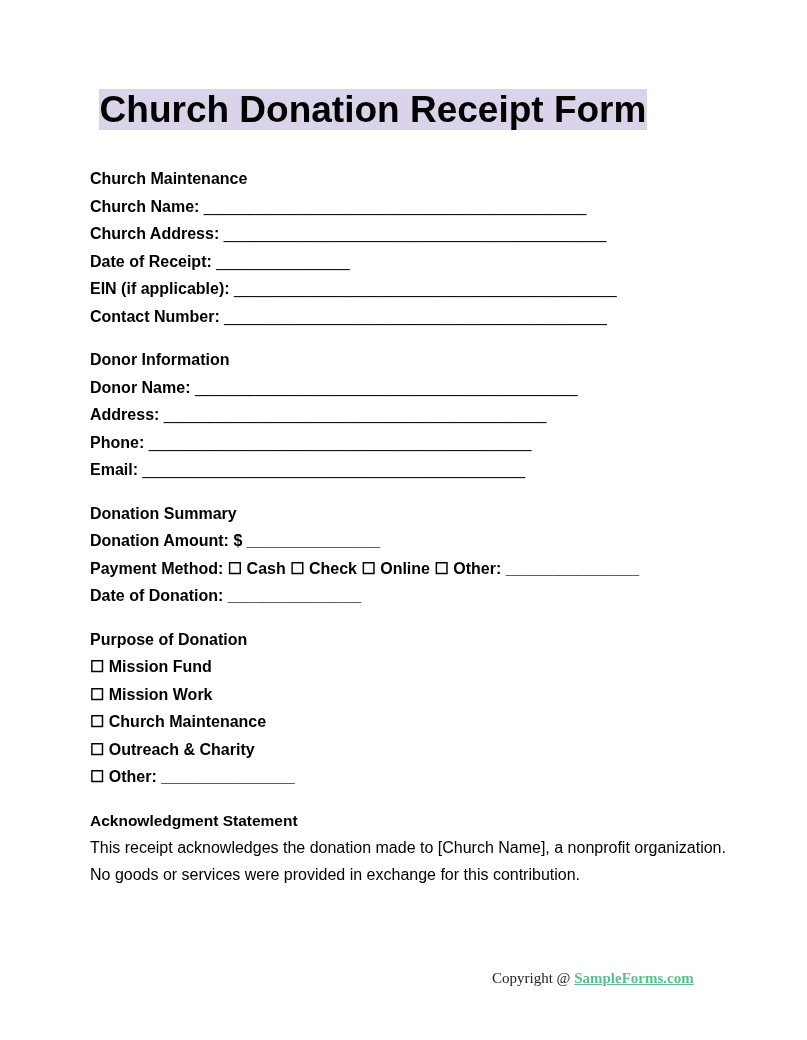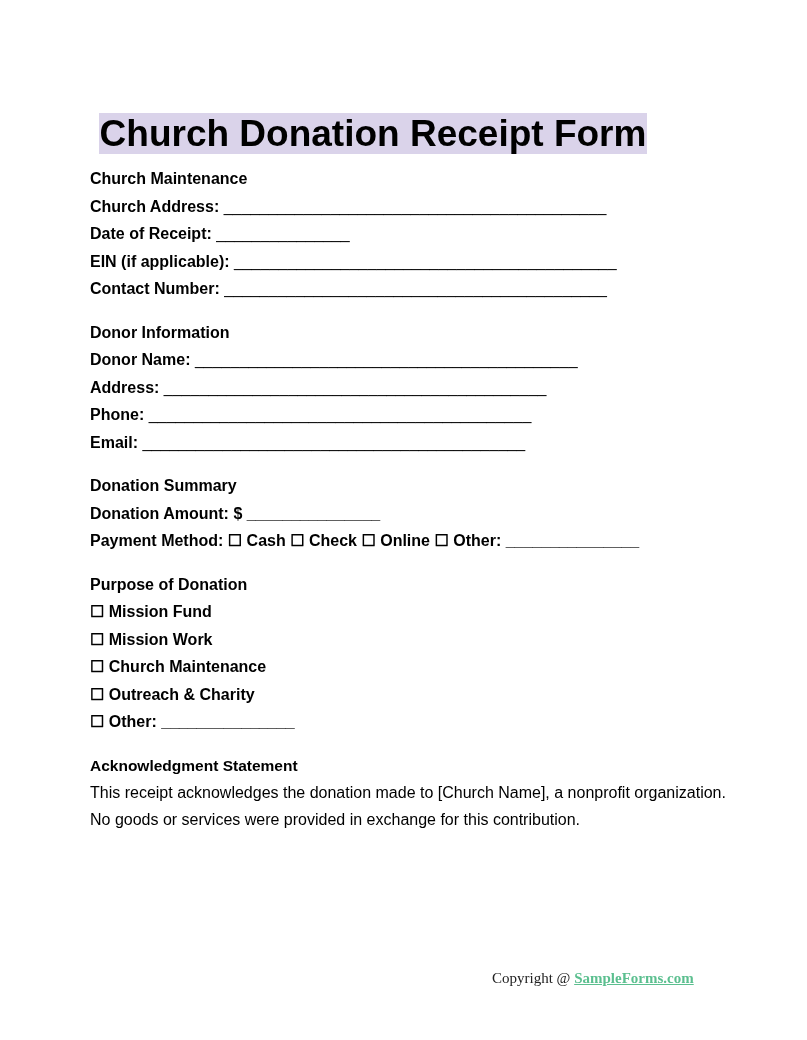--- a/index.html
+++ b/index.html
@@ -1,17 +1,17 @@
 <!DOCTYPE html>
 <html><head>
 <meta charset="utf-8">
 <style>
   html,body{margin:0;padding:0;background:#ffffff;}
   body{width:807px;height:1040px;position:relative;overflow:hidden;font-family:"Liberation Sans",sans-serif;color:#000;}
-  .title-wrap{position:absolute;top:89px;left:0;width:746px;text-align:center;margin-top:24px;}
+  .title-wrap{position:absolute;top:89px;left:0;width:746px;text-align:center;}
   .title{display:inline-block;background:#dad3ea;font-weight:bold;font-size:37px;line-height:41px;padding:0 1px;letter-spacing:0px;}
   .content{position:absolute;left:90px;top:165px;width:640px;}
   .line{font-weight:bold;font-size:16px;line-height:27.5px;white-space:nowrap;}
   .section{margin-bottom:16px;}
   .heading{font-weight:bold;font-size:16px;line-height:27.5px;}
   .ack-heading{font-weight:bold;font-size:15.5px;line-height:27px;}
   .para{font-size:16px;line-height:27.5px;font-weight:normal;}
   .blank{font-weight:normal;}
   .footer{position:absolute;top:970px;left:492px;font-family:Liberation Serif, serif;font-size:15px;color:#222;white-space:nowrap;}
   .footer a{color:#5bbf8f;font-weight:bold;text-decoration:underline;}
@@ -20,38 +20,40 @@
 <body>
 
 <div class="title-wrap">
   <span class="title">Church Donation Receipt Form</span>
 </div>
 
 <div class="content">
 
   <div class="section">
     <div class="heading">Church Maintenance</div>
+    <div class="line"><span>Church Name:</span> <span class="blank">___________________________________________</span></div>
     <div class="line"><span>Church Address:</span> <span class="blank">___________________________________________</span></div>
     <div class="line"><span>Date of Receipt:</span> <span class="blank">_______________</span></div>
     <div class="line"><span>EIN (if applicable):</span> <span class="blank">___________________________________________</span></div>
     <div class="line"><span>Contact Number:</span> <span class="blank">___________________________________________</span></div>
   </div>
 
   <div class="section">
     <div class="heading">Donor Information</div>
     <div class="line"><span>Donor Name:</span> <span class="blank">___________________________________________</span></div>
     <div class="line"><span>Address:</span> <span class="blank">___________________________________________</span></div>
     <div class="line"><span>Phone:</span> <span class="blank">___________________________________________</span></div>
     <div class="line"><span>Email:</span> <span class="blank">___________________________________________</span></div>
   </div>
 
   <div class="section">
     <div class="heading">Donation Summary</div>
     <div class="line">Donation Amount: $ _______________</div>
     <div class="line">Payment Method: ☐ Cash ☐ Check ☐ Online ☐ Other: _______________</div>
+    <div class="line">Date of Donation: _______________</div>
   </div>
 
   <div class="section">
     <div class="heading">Purpose of Donation</div>
     <div class="line">☐ Mission Fund</div>
     <div class="line">☐ Mission Work</div>
     <div class="line">☐ Church Maintenance</div>
     <div class="line">☐ Outreach &amp; Charity</div>
     <div class="line">☐ Other: _______________</div>
   </div>

